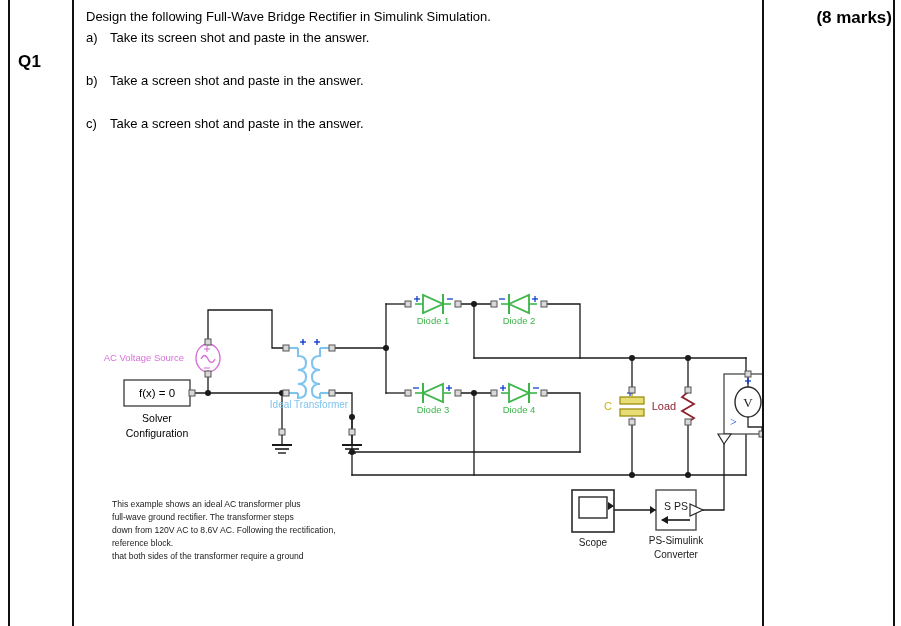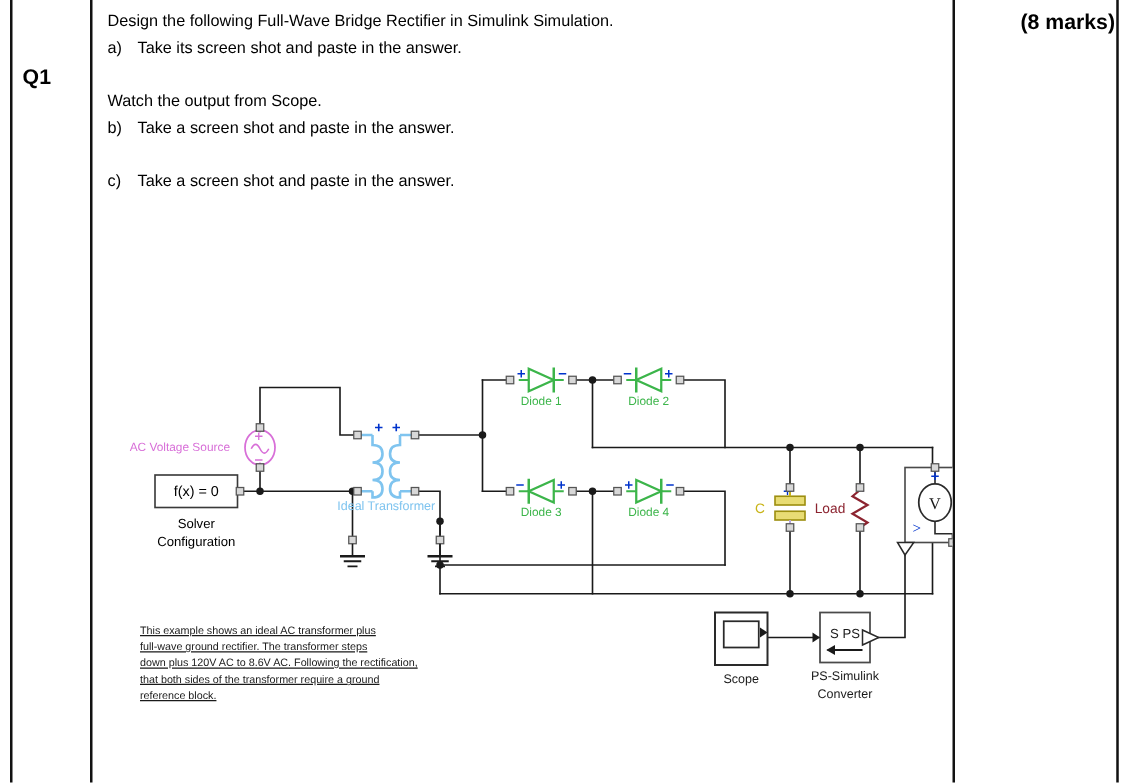--- a/index.html
+++ b/index.html
@@ -85,21 +85,20 @@
   
   #caption {
     position: absolute;
     left: 112px;
     top: 498px;
     width: 250px;
     font-size: 8.6px;
     line-height: 1.52;
     color: #1a1a1a;
     font-family: "Liberation Sans", sans-serif;
-    text-decoration: underline;
   }
 </style>
 </head>
 <body>
 
 <div id="page">
 
   <div class="rule r-left"></div>
   <div class="rule r-qdiv"></div>
   <div class="rule r-mdiv"></div>
@@ -108,21 +107,20 @@
   <div id="qnum">Q1</div>
   <div id="marks">(8 marks)</div>
 
   <div id="qbody">
     <div class="para">Design the following Full-Wave Bridge Rectifier in Simulink Simulation.</div>
     <div class="item">
       <span class="mk">a)</span>
       <span>Take its screen shot and paste in the answer.</span>
     </div>
     <div class="gap"></div>
-    <div class="para">Watch the output from Scope.</div>
     <div class="item">
       <span class="mk">b)</span>
       <span>Take a screen shot and paste in the answer.</span>
     </div>
     <div class="gap"></div>
     <div class="item">
       <span class="mk">c)</span>
       <span>Take a screen shot and paste in the answer.</span>
     </div>
   </div>
@@ -383,18 +381,18 @@
         <rect x="493" y="235" width="28" height="21" fill="#ffffff" stroke="#2a2a2a" stroke-width="1.4"></rect>
         <path d="M 528,244 L 522,240 L 522,248 Z" fill="#1a1a1a"></path>
       </g>
       <text x="507" y="284" text-anchor="middle" font-family="'Liberation Sans',sans-serif" font-size="10" fill="#1a1a1a">Scope</text>
     </svg>
   </div>
 
   <div id="caption">
     <div>This example shows an ideal AC transformer plus</div>
     <div>full-wave ground rectifier. The transformer steps</div>
-    <div>down plus 120V AC to 8.6V AC. Following the rectification,</div>
+    <div>down from 120V AC to 8.6V AC. Following the rectification,</div>
+    <div>reference block.</div>
     <div>that both sides of the transformer require a ground</div>
-    <div>reference block.</div>
   </div>
 
 </div>
 
 </body></html>

